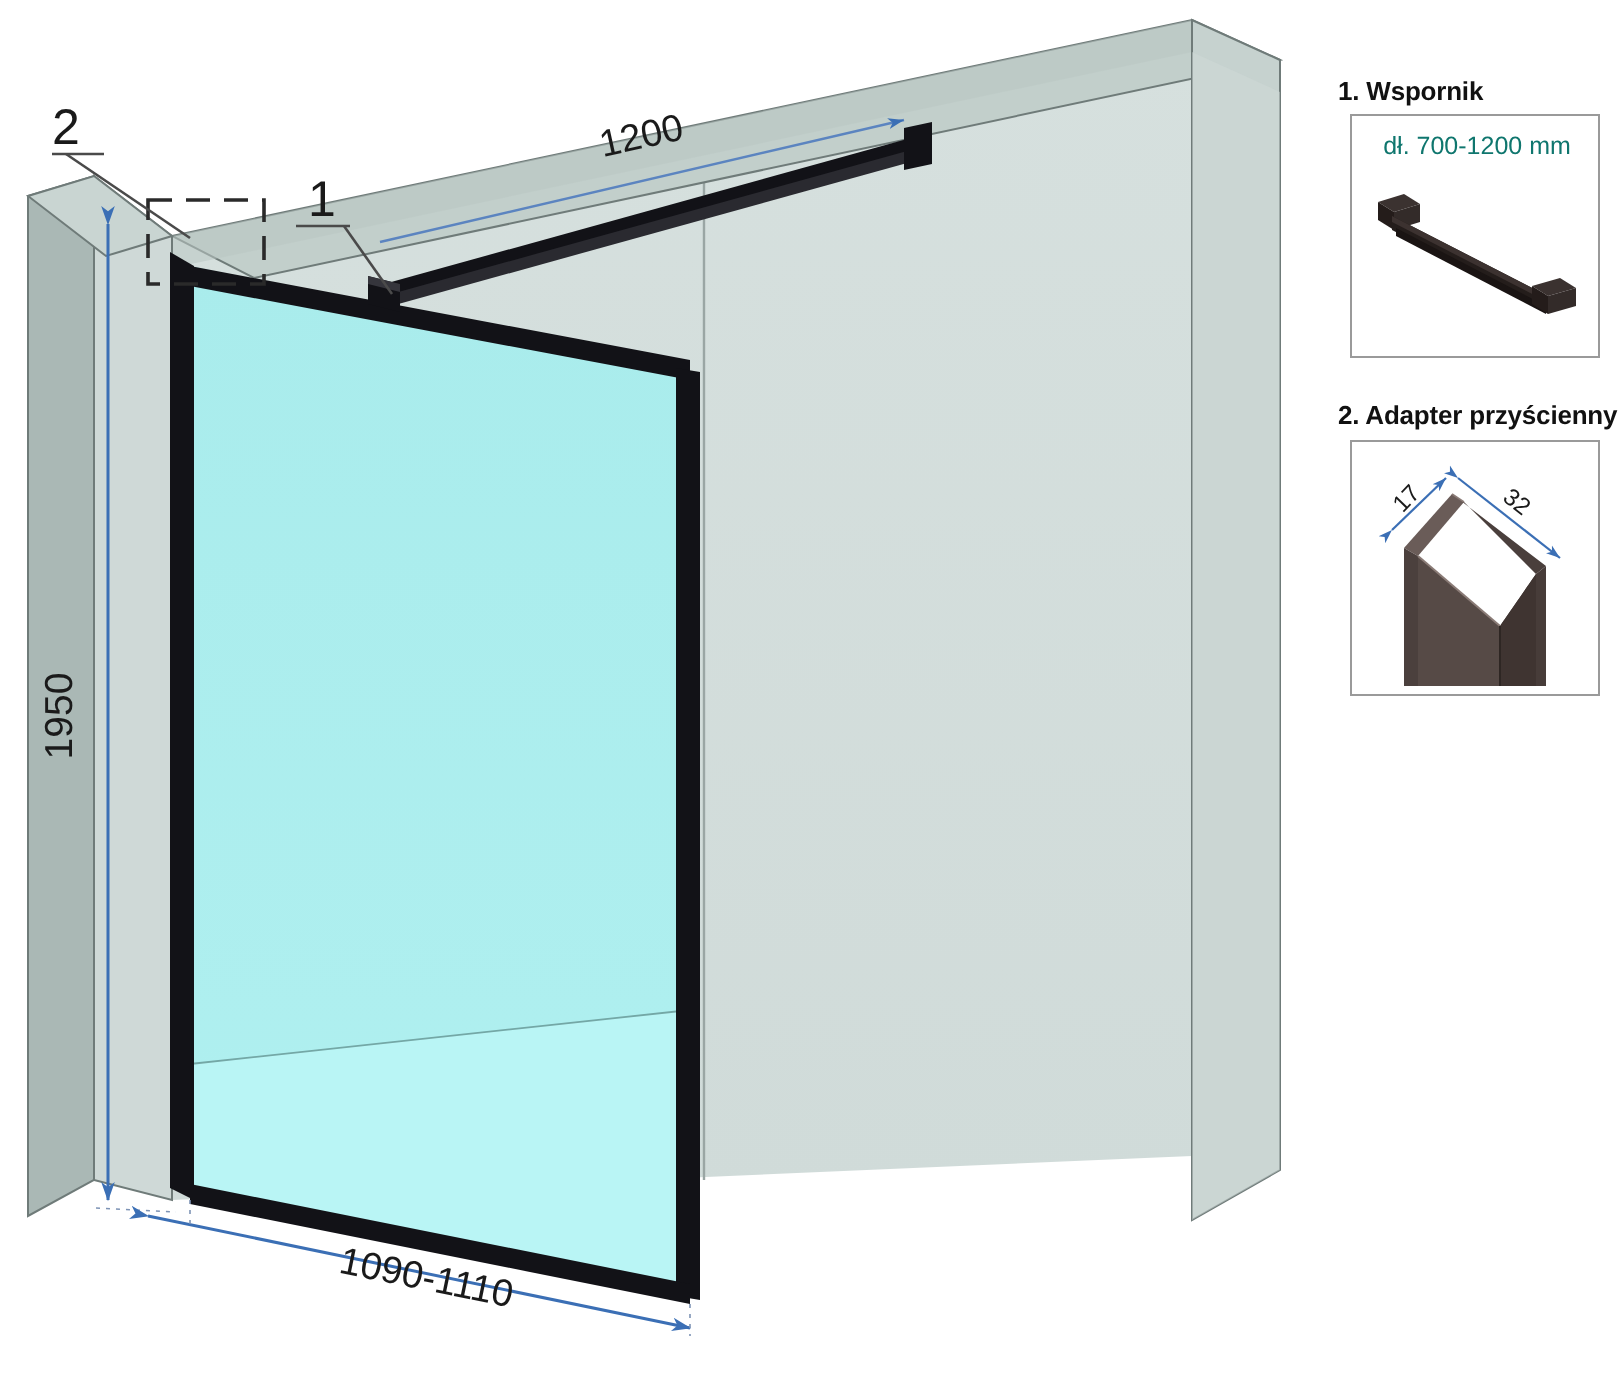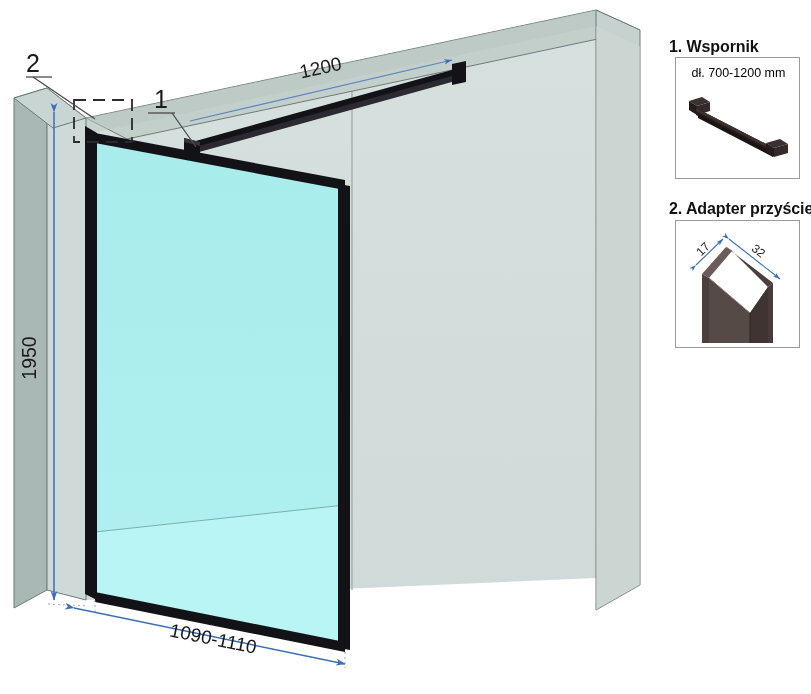--- a/index.html
+++ b/index.html
@@ -4,26 +4,26 @@
 <style>
   html,body{margin:0;padding:0;background:#ffffff;}
   body{width:811px;height:694px;overflow:hidden;
        font-family:"Liberation Sans",sans-serif;}
   #stage{position:relative;width:811px;height:694px;background:#fff;}
   svg.layer{position:absolute;left:0;top:0;width:811px;height:694px;}
   .dimtext{font-family:"Liberation Sans",sans-serif;fill:#1a1a1a;}
   .callout{font-family:"Liberation Sans",sans-serif;fill:#1a1a1a;
            font-size:25px;}
   .insetTitle{font-family:"Liberation Sans",sans-serif;
-              font-size:16px;font-weight:bold;color:#111;
+              font-size:13px;font-weight:bold;color:#111;
               letter-spacing:-0.1px;white-space:nowrap;}
   .insetBox{position:absolute;border:1px solid #9a9a9a;background:#fff;
             box-sizing:border-box;}
   .insetCap{position:absolute;font-family:"Liberation Sans",sans-serif;
-            font-size:12.5px;color:#000000;white-space:nowrap;}
+            font-size:12.5px;color:#0f766e;white-space:nowrap;}
 </style>
 </head>
 <body>
 
 <div id="stage">
 
   <svg class="layer" viewBox="0 0 811 694">
     <defs>
       <marker id="arrBlue" markerWidth="11" markerHeight="11" refX="9" refY="4" orient="auto" markerUnits="userSpaceOnUse">
         <path d="M0,0.6 L9.6,4 L0,7.4 L2.6,4 Z" fill="#3b6fb5"></path>

